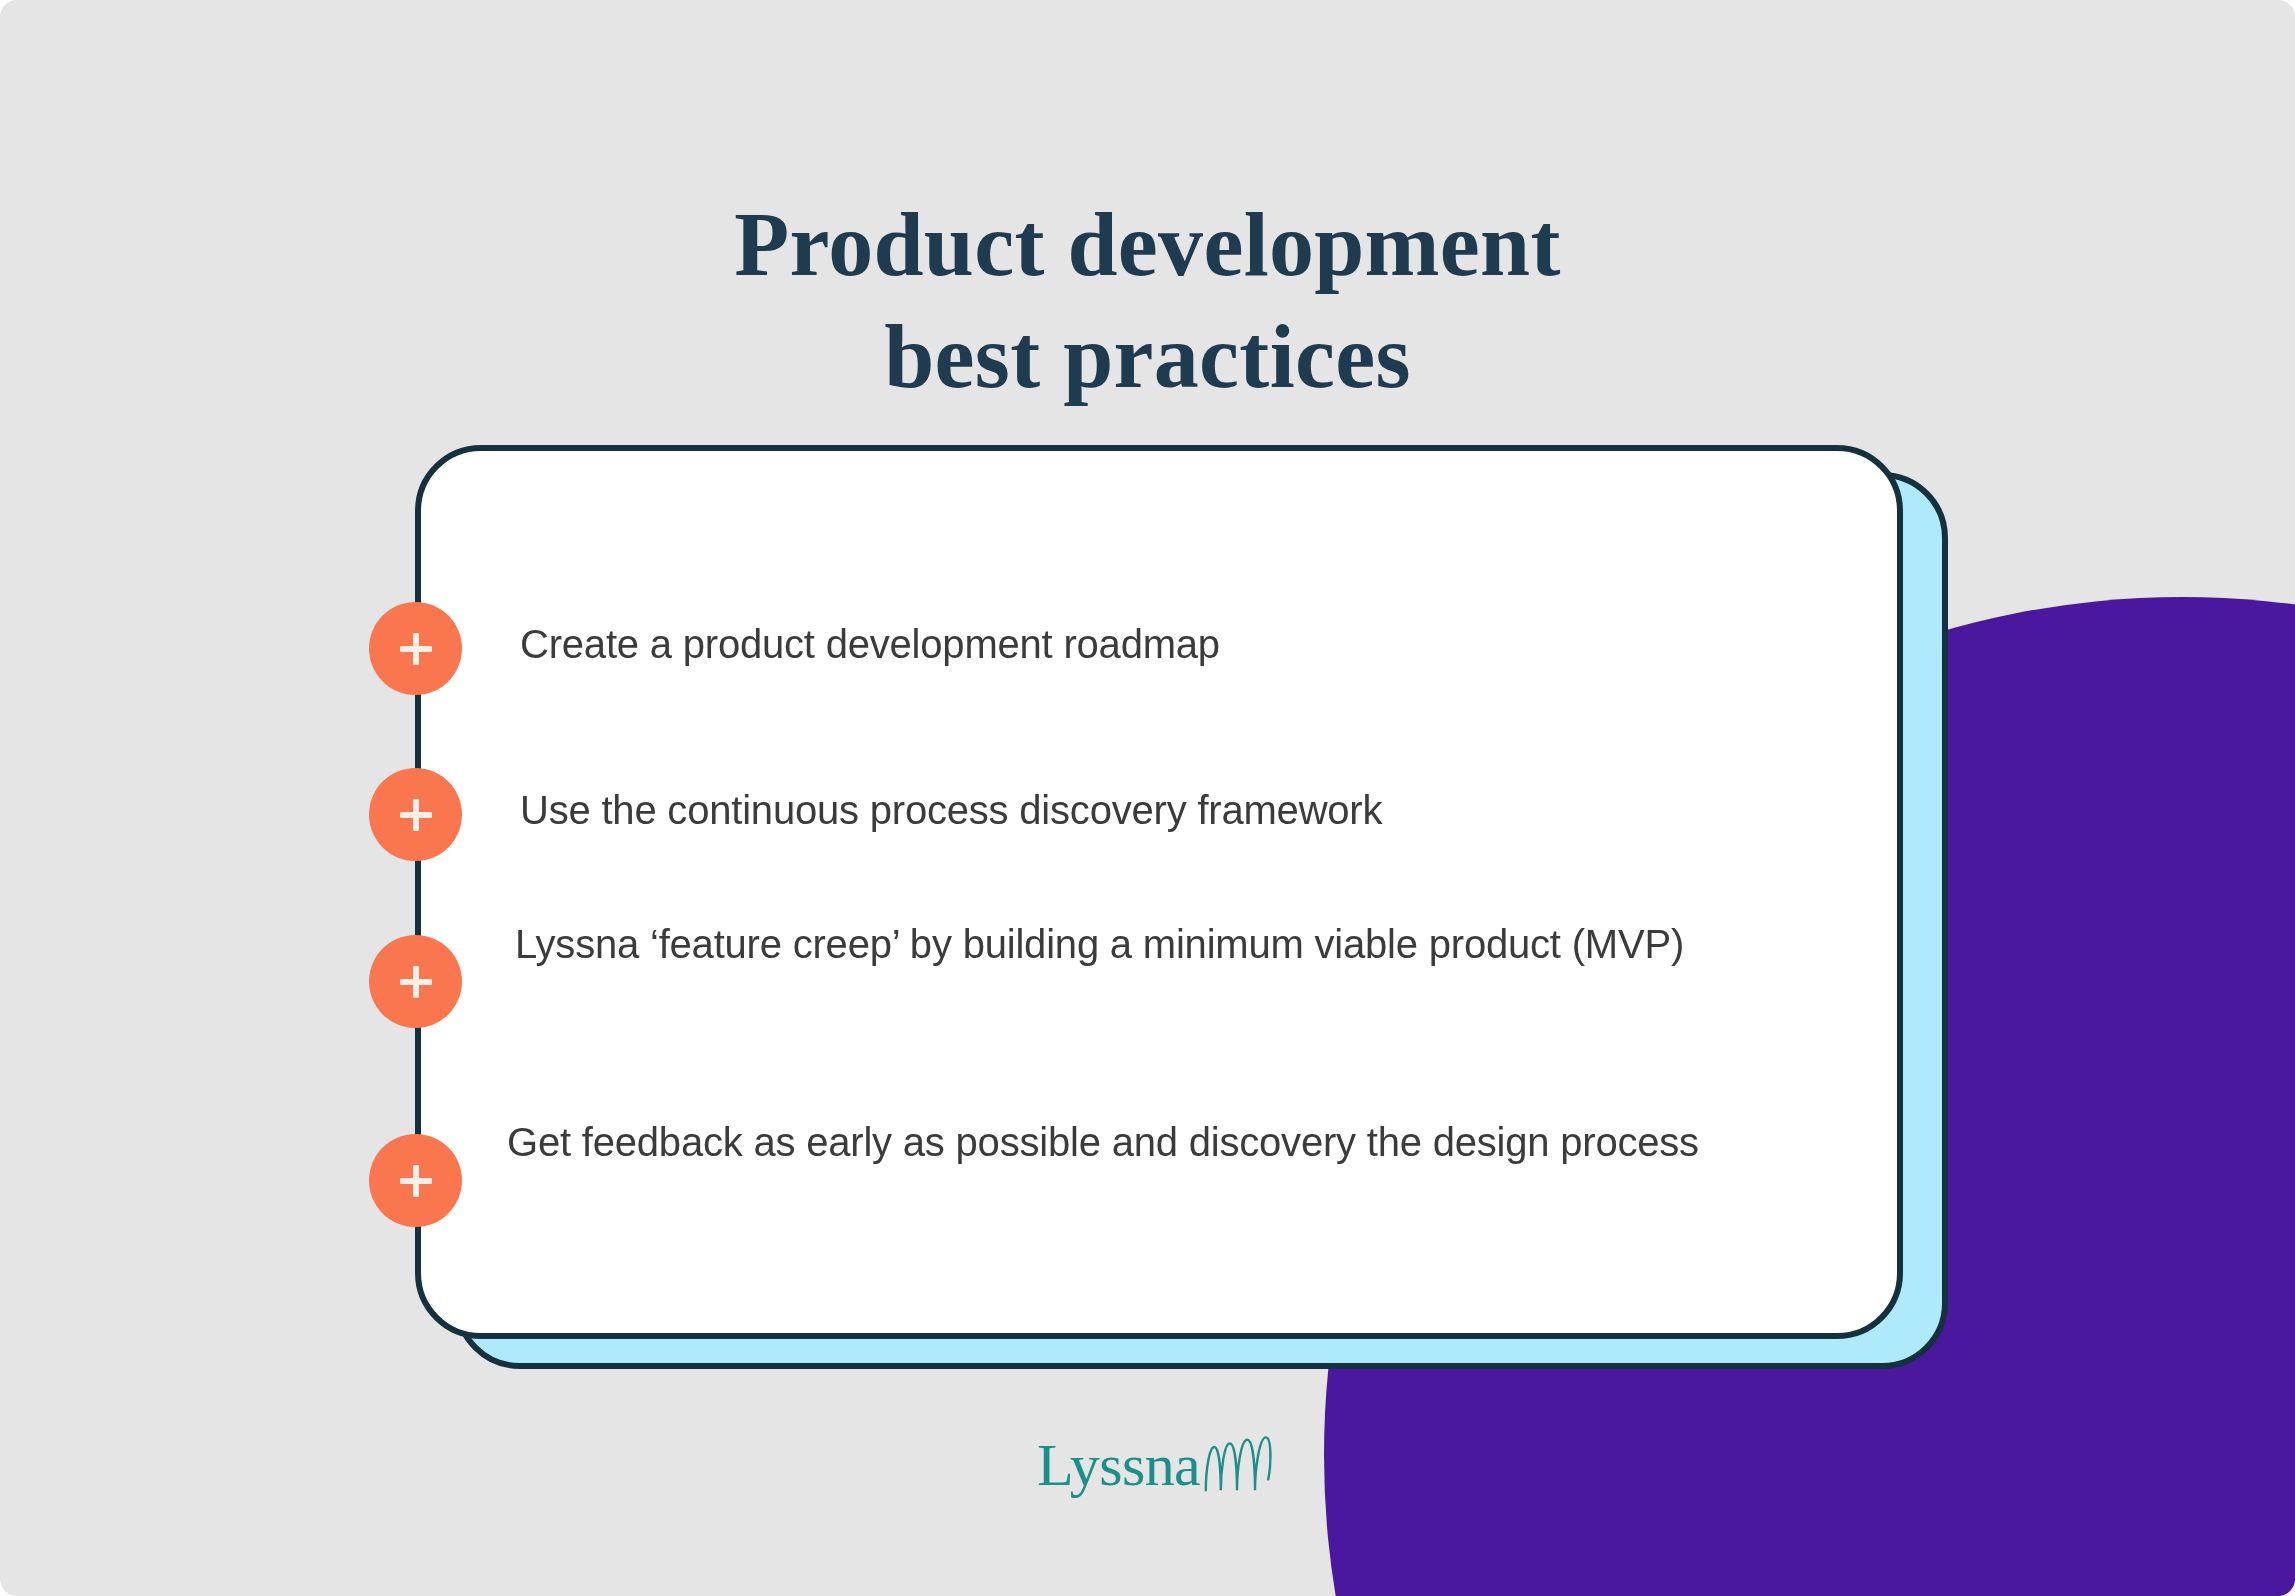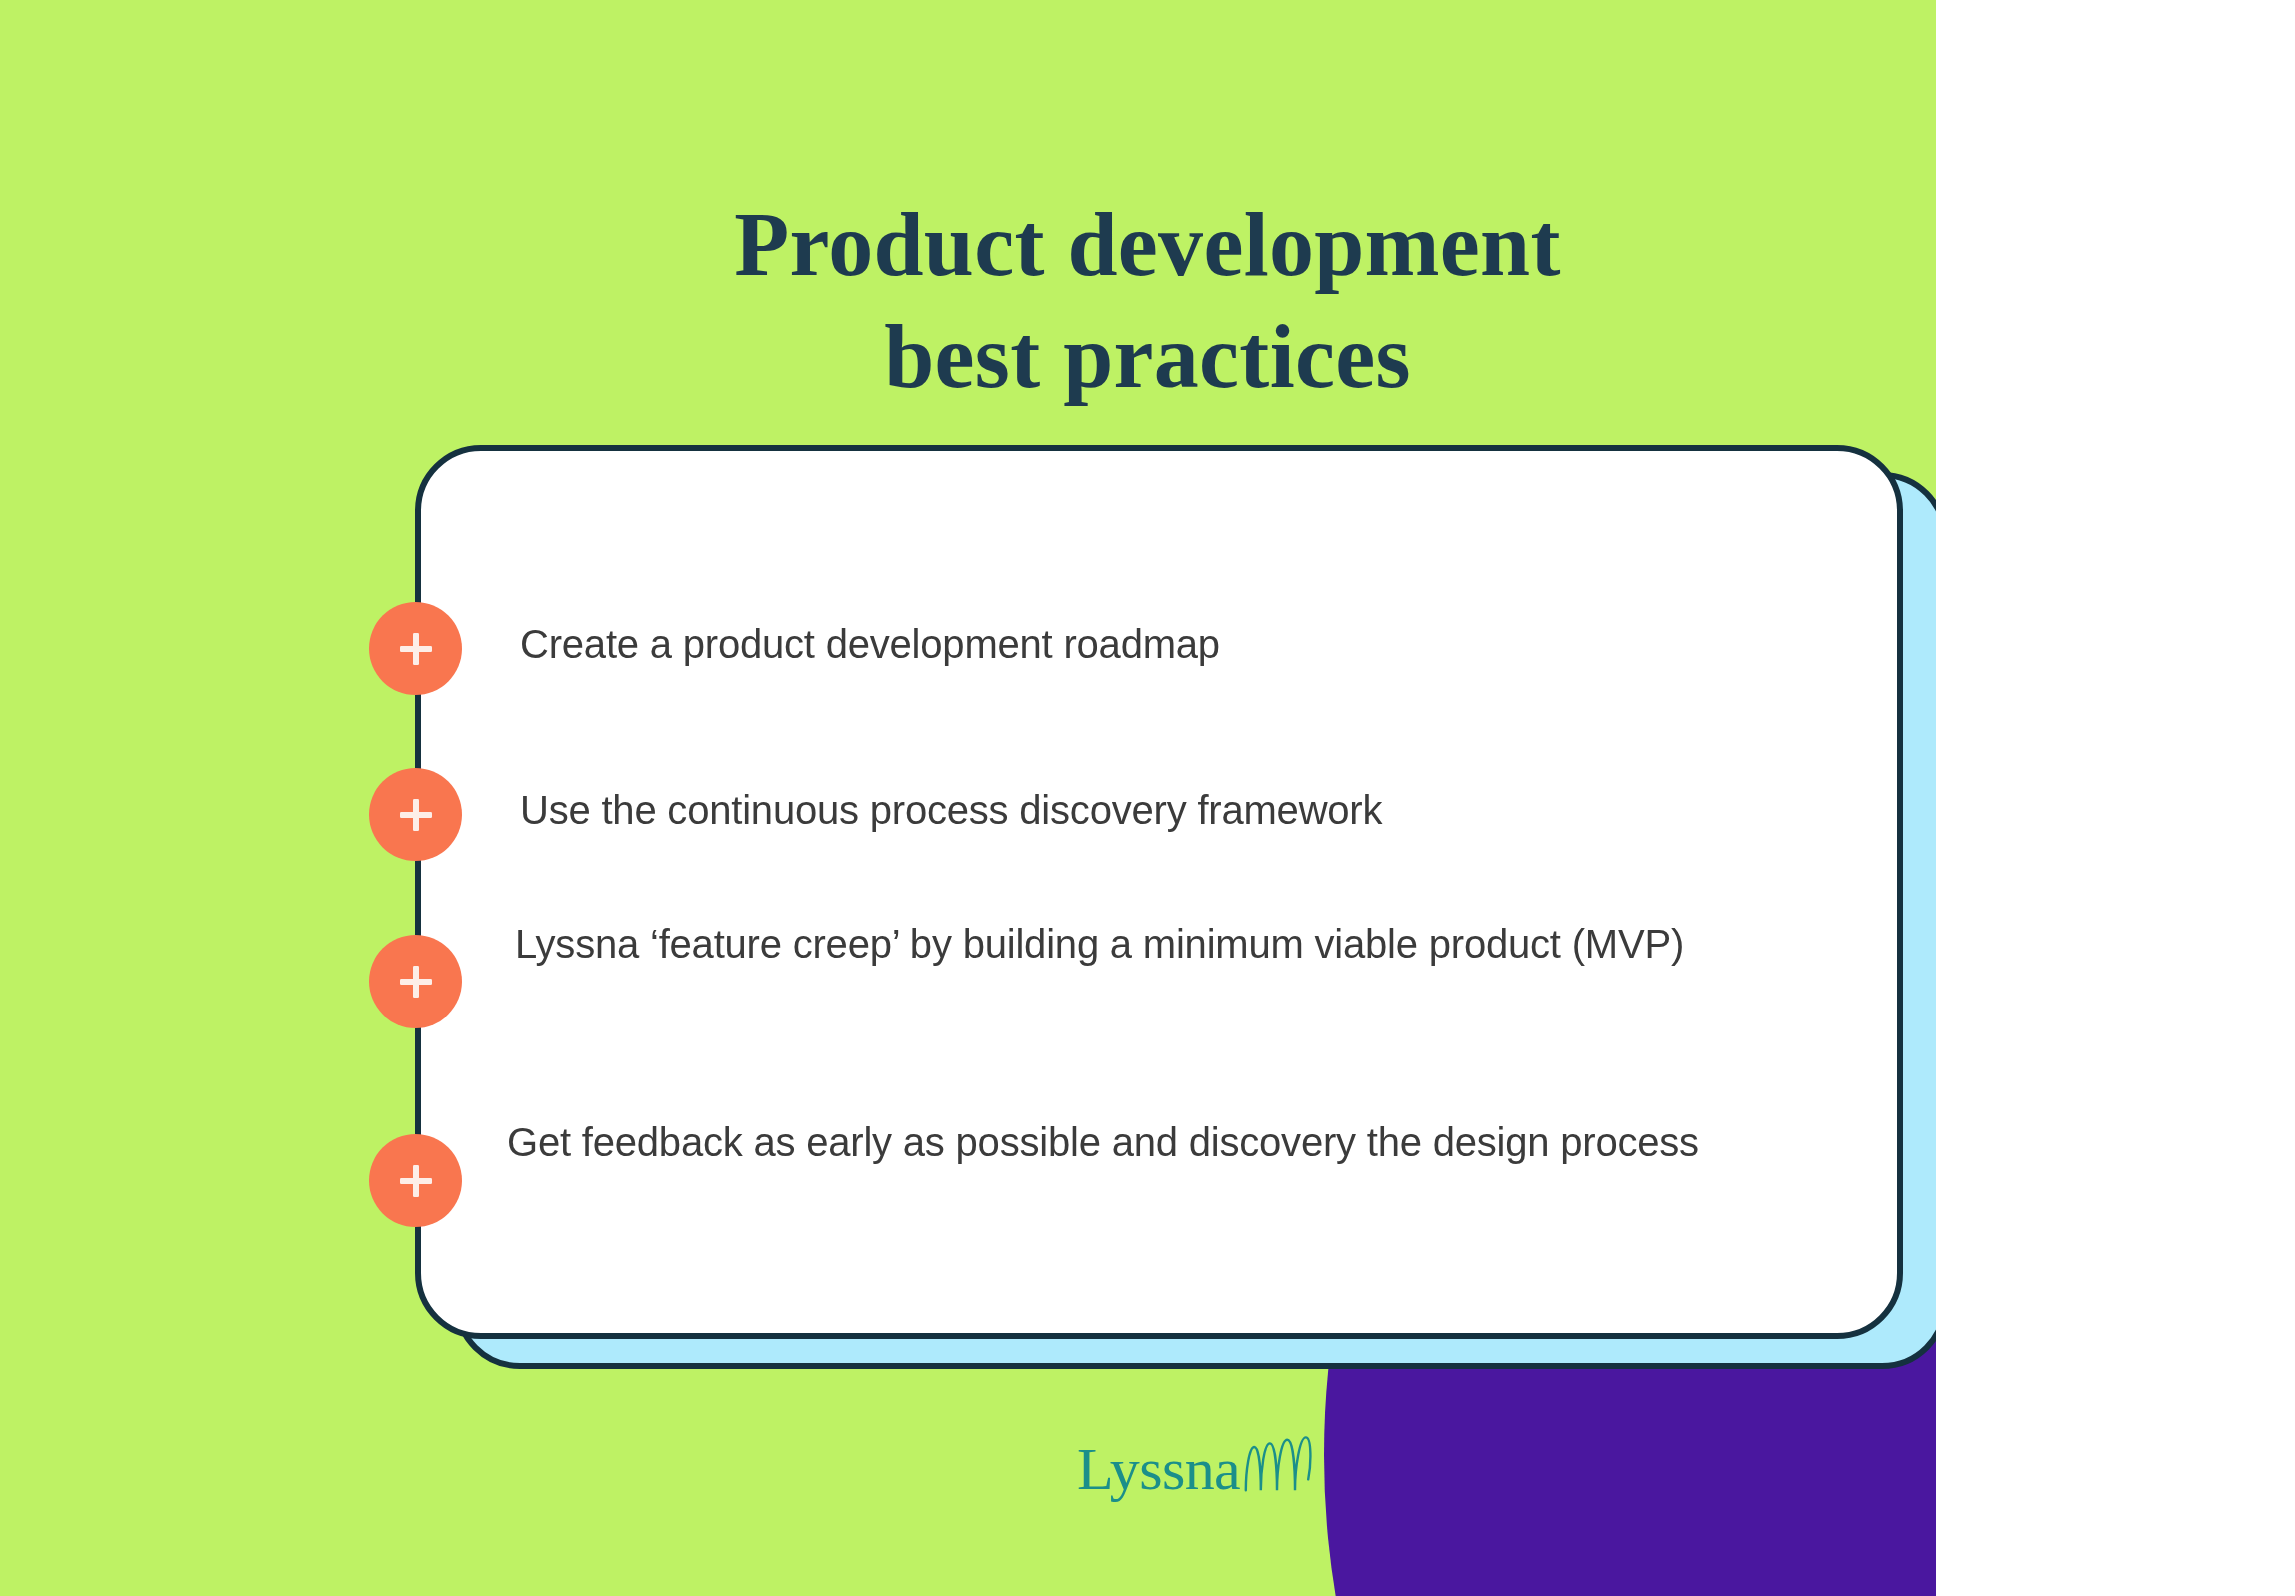--- a/index.html
+++ b/index.html
@@ -8,24 +8,25 @@
   }
   body {
     width: 2295px;
     height: 1596px;
     overflow: hidden;
     font-family: "Liberation Sans", sans-serif;
   }
 
   #slide {
     position: relative;
-    width: 1936px;
+    width: 2295px;
     height: 1596px;
-    background: #bef264;
+    background: #e5e5e5;
     overflow: hidden;
+    border-radius: 17px;
   }
 
   
   #deco-circle {
     position: absolute;
     left: 1324px;
     top: 597px;
     width: 1716px;
     height: 1716px;
     border-radius: 50%;
@@ -133,23 +134,22 @@
     letter-spacing: -0.2px;
   }
 
   
   #logo {
     position: absolute;
     left: 1037px;
     top: 1435px;
     z-index: 7;
     display: flex;
-    align-items: flex-end;
+    align-items: flex-start;
     color: #1b8f8a;
-    margin-left: 40px;
   }
   #logo-word {
     font-family: "Liberation Serif", serif;
     font-size: 60px;
     line-height: 1;
     color: #1b8f8a;
     letter-spacing: -0.6px;
   }
   #logo-squiggle {
     margin-left: 1.2px;

